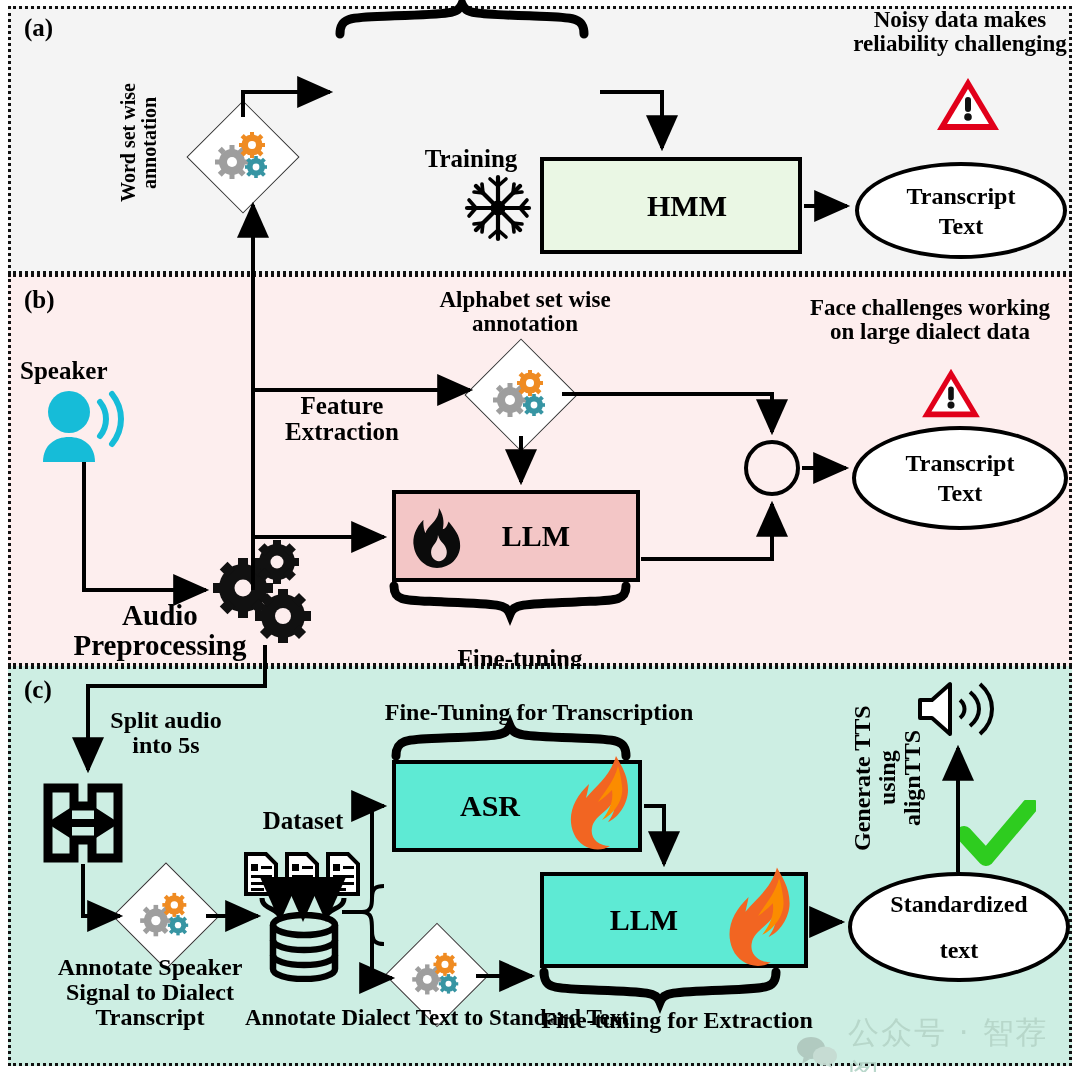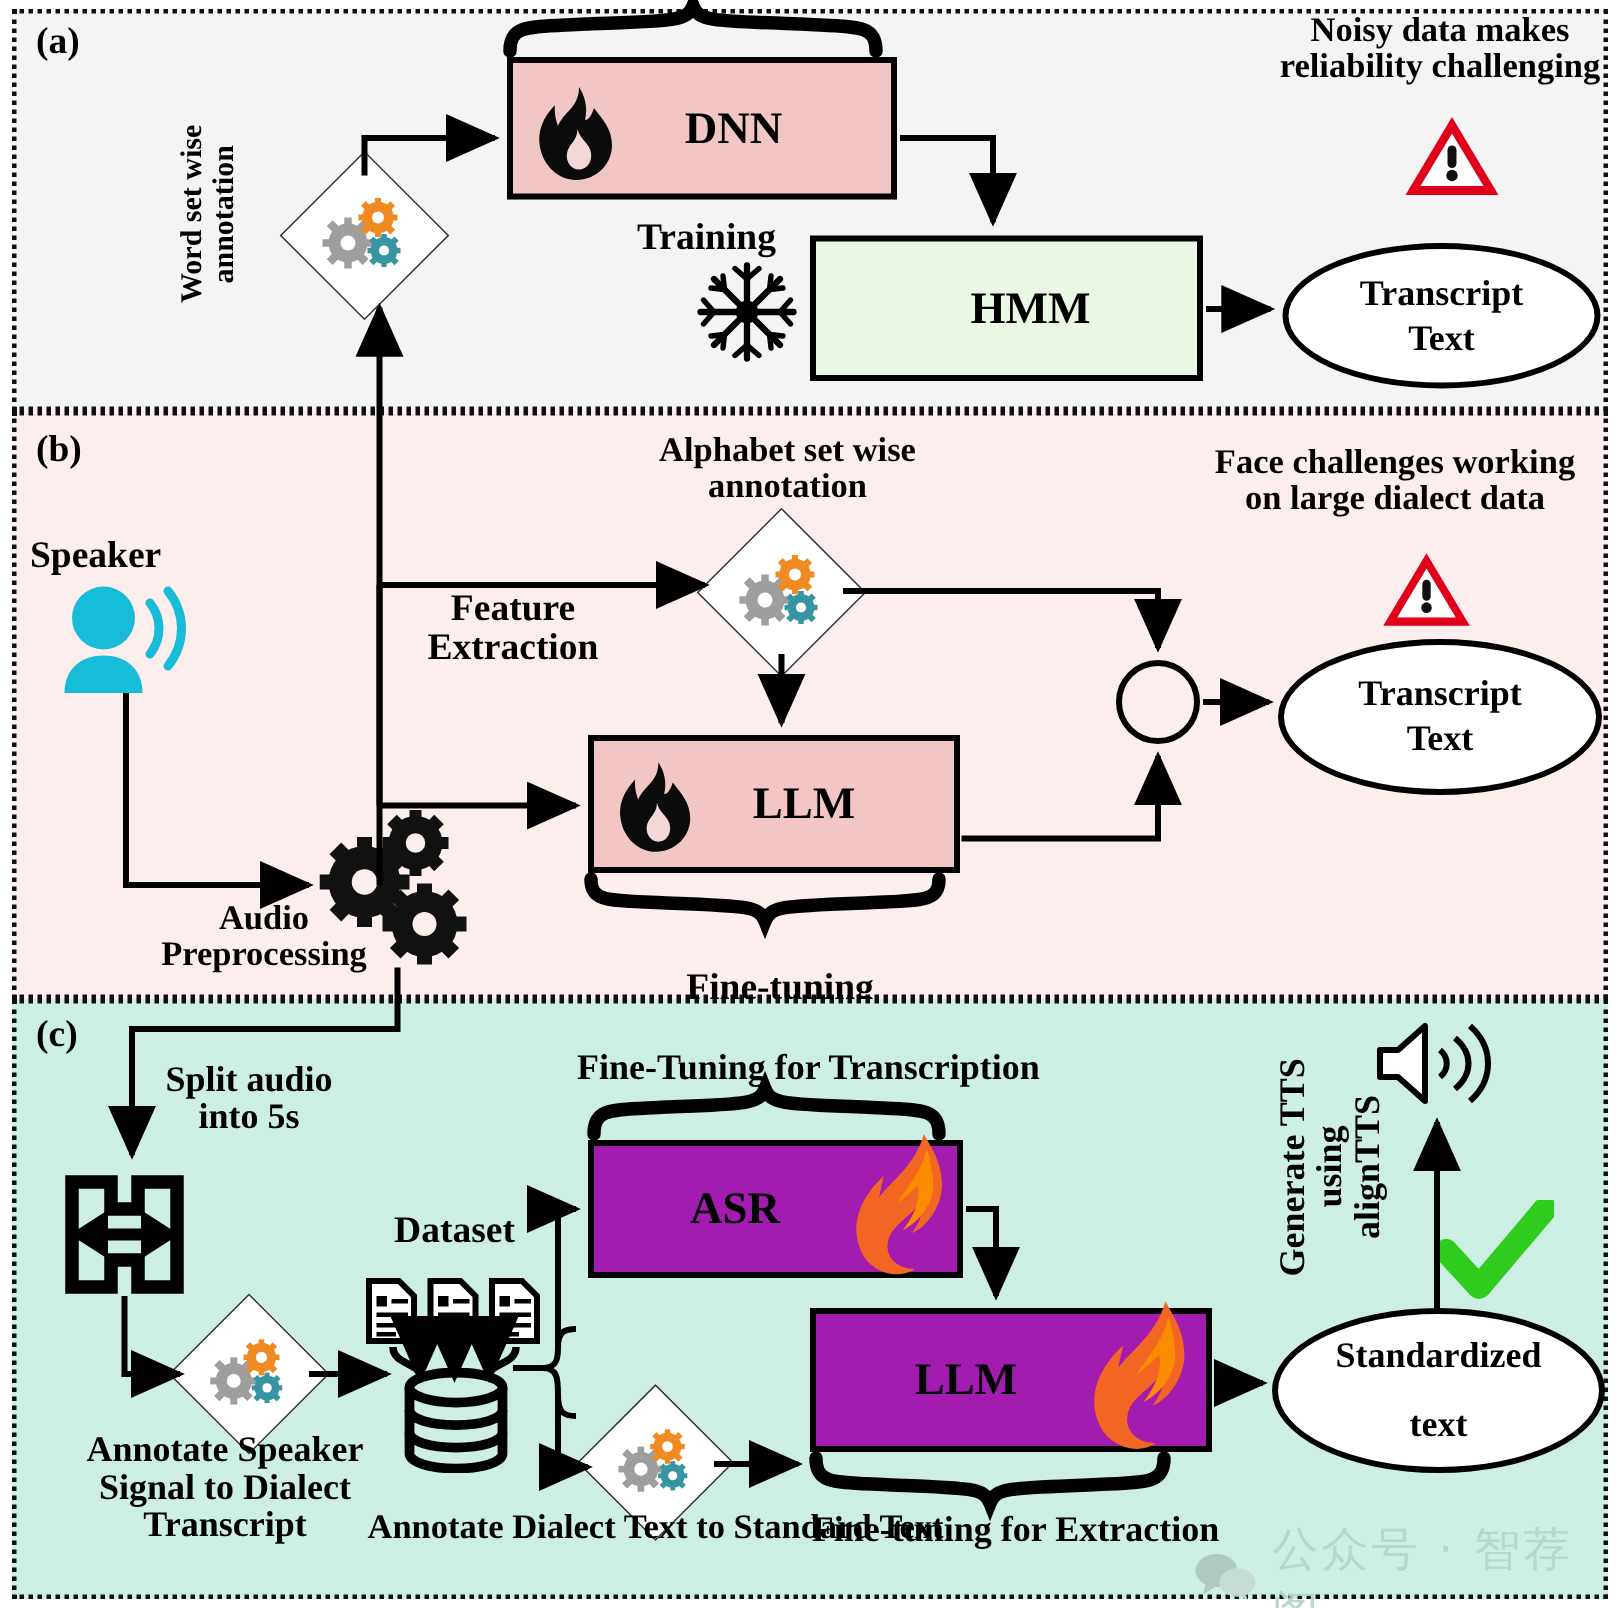--- a/index.html
+++ b/index.html
@@ -18,21 +18,21 @@
        text-align:center;white-space:pre-line;}
 
   .vert{ writing-mode:vertical-rl; transform:rotate(180deg); text-align:center;}
 
   
   .box{position:absolute;box-sizing:border-box;border:4px solid #000;
        display:flex;align-items:center;justify-content:center;
        font-weight:bold;color:#000;}
   .box.pink{background:#f3c6c6;}
   .box.green{background:#eaf7e4;}
-  .box.yellow{background:#a21caf;}
+  .box.yellow{background:#5eead4;}
 
   .ellipse{position:absolute;box-sizing:border-box;border:4px solid #000;
            border-radius:50%;background:#fff;display:flex;flex-direction:column;
            align-items:center;justify-content:center;font-weight:bold;color:#000;
            line-height:1.25;}
 
   .diamond{position:absolute;box-sizing:border-box;background:#fff;
            border:1.6px solid #333;transform:rotate(45deg);}
   .diamond .gears{transform:rotate(-45deg);width:100%;height:100%;
                   display:flex;align-items:center;justify-content:center;}
@@ -98,30 +98,20 @@
           <rect x="33" y="27.5" width="4" height="4" transform="rotate(-45 35 29.5)"></rect>
           <rect x="47" y="41" width="4" height="4" transform="rotate(-45 49 43)"></rect>
           <rect x="47" y="27.5" width="4" height="4" transform="rotate(45 49 29.5)"></rect>
           <rect x="33" y="41" width="4" height="4" transform="rotate(45 35 43)"></rect>
         </g>
         <circle cx="42" cy="36" r="3.4" fill="#fff"></circle>
       </svg>
     </div>
   </div>
 
-  <div class="box pink" style="left:338px;top:38px;width:260px;height:95px;">
-    <span class="icon" style="left:14px;top:14px;">
-      <svg width="56" height="66" viewBox="0 0 56 66">
-        <path d="M30 2 C30 16 20 18 16 28 C13 20 14 14 14 14 C6 22 2 32 4 42 C6 54 16 64 28 64
-                 C42 64 52 53 52 41 C52 30 46 24 40 16 C38 22 36 24 34 24 C36 16 34 8 30 2 Z" fill="#0b0b0b"></path>
-        <path d="M29 30 C29 38 23 40 22 46 C21 52 25 57 30 57 C35 57 39 52 38 46 C37 39 31 38 29 30 Z" fill="#f4d7d7"></path>
-      </svg>
-    </span>
-    <span style="font-size:30px;margin-left:42px;">DNN</span>
-  </div>
 
   <div class="lbl" style="left:396px;top:146px;width:150px;font-size:25px;">Training</div>
 
   <span class="icon" style="left:462px;top:172px;">
     <svg width="72" height="72" viewBox="0 0 72 72" stroke="#000" stroke-width="4.2" fill="none" stroke-linecap="round">
       <line x1="36" y1="5" x2="36" y2="67"></line>
         <line x1="5" y1="36" x2="67" y2="36"></line>
       <line x1="14" y1="14" x2="58" y2="58"></line>
         <line x1="58" y1="14" x2="14" y2="58"></line>
       <g stroke-width="3.6">
@@ -215,21 +205,21 @@
           <rect x="87" y="71" width="11" height="10"></rect>
         <rect x="49" y="55" width="10" height="10" transform="rotate(-45 54 60)"></rect>
         <rect x="81" y="87" width="10" height="10" transform="rotate(-45 86 92)"></rect>
         <rect x="81" y="55" width="10" height="10" transform="rotate(45 86 60)"></rect>
         <rect x="49" y="87" width="10" height="10" transform="rotate(45 54 92)"></rect>
       </g>
       <circle cx="70" cy="76" r="8" fill="#fdeeee"></circle>
     </svg>
   </span>
 
-  <div class="lbl" style="left:76px;top:600px;width:200px;font-size:23px;">Audio
+  <div class="lbl" style="left:60px;top:600px;width:200px;font-size:29px;">Audio
 Preprocessing</div>
 
   <div class="lbl" style="left:262px;top:393px;width:160px;font-size:25px;">Feature
 Extraction</div>
 
   <div class="lbl" style="left:400px;top:288px;width:250px;font-size:23px;">Alphabet set wise
 annotation</div>
 
   <div class="diamond" style="left:481px;top:355px;width:80px;height:80px;">
     <div class="gears">

